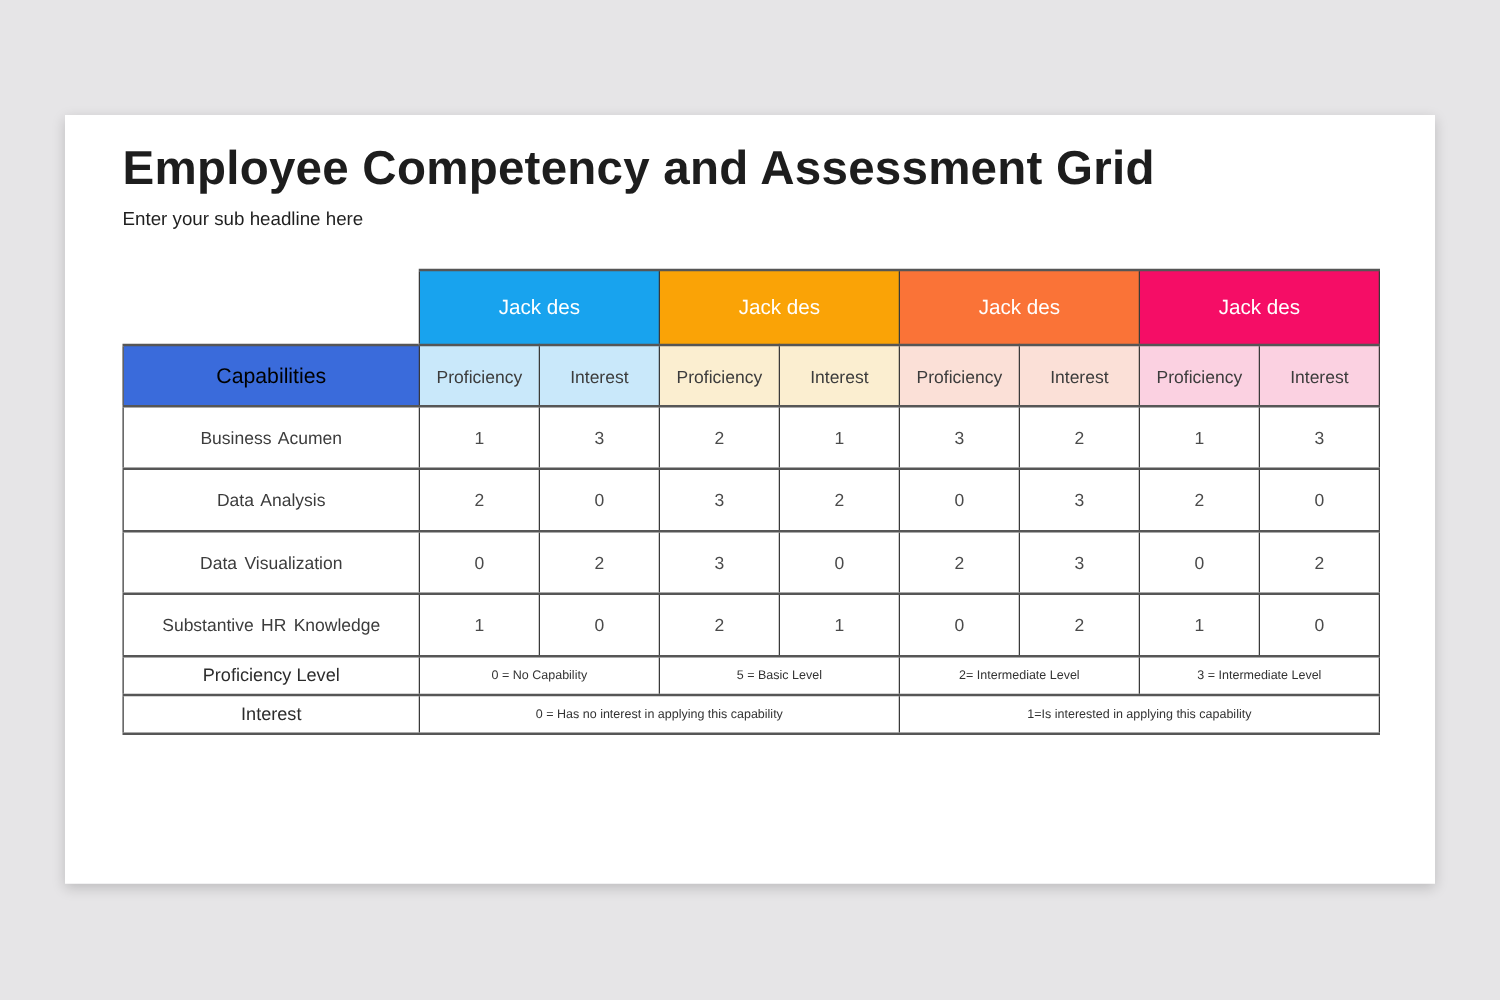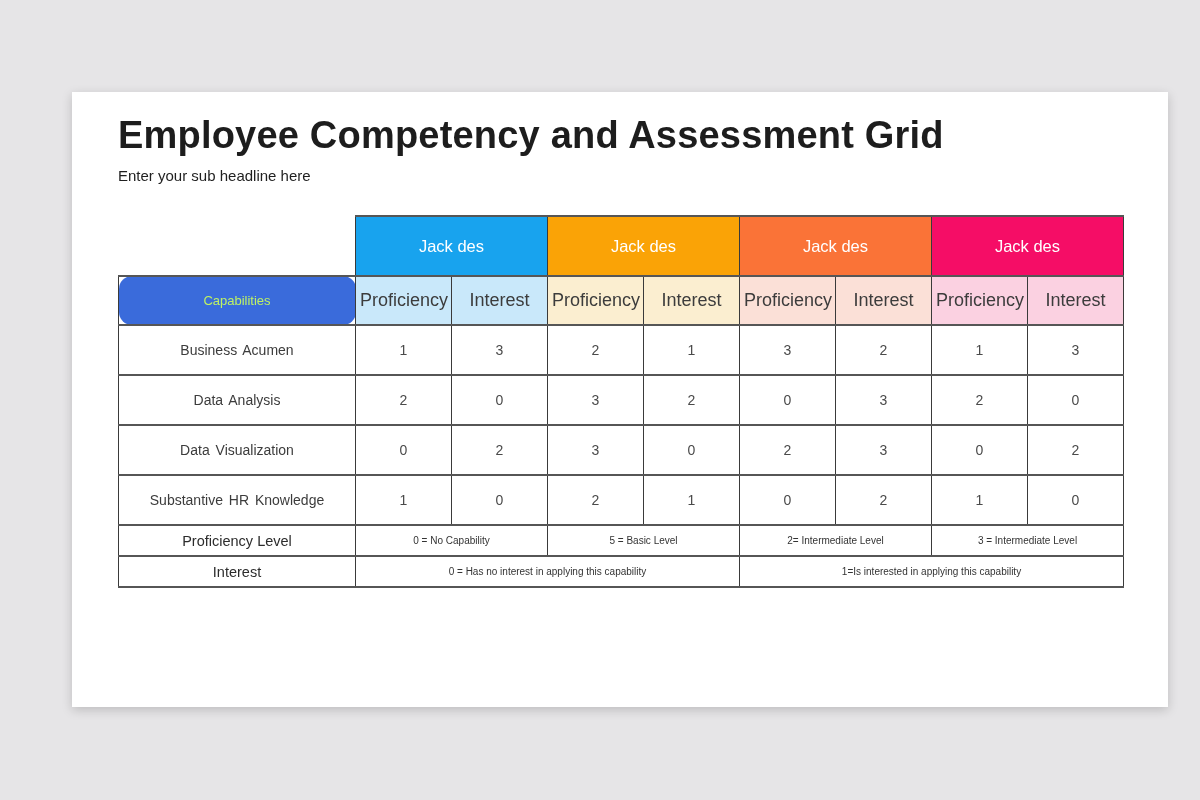--- a/index.html
+++ b/index.html
@@ -10,21 +10,20 @@
     position: relative;
     overflow: hidden;
   }
   .slide-card {
     position: absolute;
     left: 52px; top: 92px;
     width: 1096px; height: 615px;
     background: #ffffff;
     box-shadow: 0 3px 10px rgba(0,0,0,0.18);
     padding: 20px 46px 0 46px;
-    margin-left: 20px;
   }
   .page-title {
     font-size: 38px;
     font-weight: 700;
     letter-spacing: 0.2px;
     color: #1d1d1d;
     line-height: 46px;
   }
   .page-subtitle {
     margin-top: 9px;
@@ -55,27 +54,26 @@
   tr.r-legend { height: 31px; }
   .group-cell {
     color: #ffffff;
     font-size: 16.5px;
     border-top-color: #2c2c2c;
     border-left-color: #2c2c2c;
     border-right-color: #2c2c2c;
     border-bottom-color: #2c2c2c;
   }
   .cap-cell {
-    color: #bef264;
-    font-size: 13px;
+    color: #000000;
+    font-size: 17px;
     font-weight: 700;
     border-color: #2c2c2c;
-    border-radius: 13px;
   }
-  .sub-cell   { font-size: 18px; color: #3c3c3c; }
+  .sub-cell   { font-size: 14px; color: #3c3c3c; }
   .row-label  { font-size: 14px; color: #3c3c3c; word-spacing: 2px; }
   .score-cell { font-size: 14px; color: #4a4a4a; }
   .legend-label { font-size: 14.5px; font-weight: 700; color: #2c2c2c; }
   .legend-item  { font-size: 10px; color: #333333; }
   .edge-l { border-left-width: 2px;  border-left-color: #2c2c2c; }
   .edge-r { border-right-width: 2px; border-right-color: #2c2c2c; }
   .edge-b { border-bottom-color: #2c2c2c; }
 </style>
 </head>
 <body style="background: rgb(230, 229, 231);">

